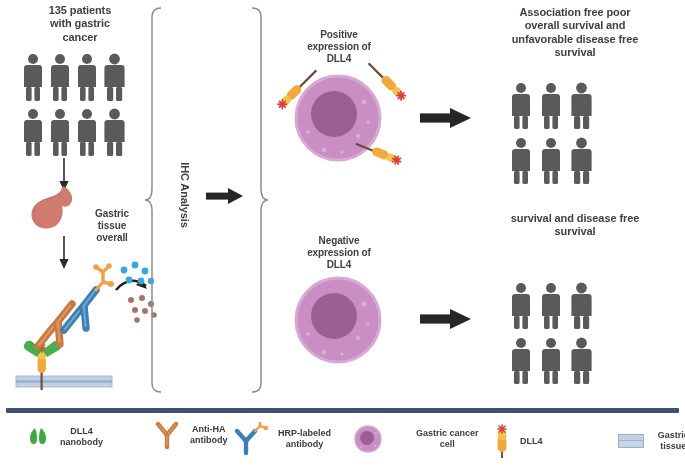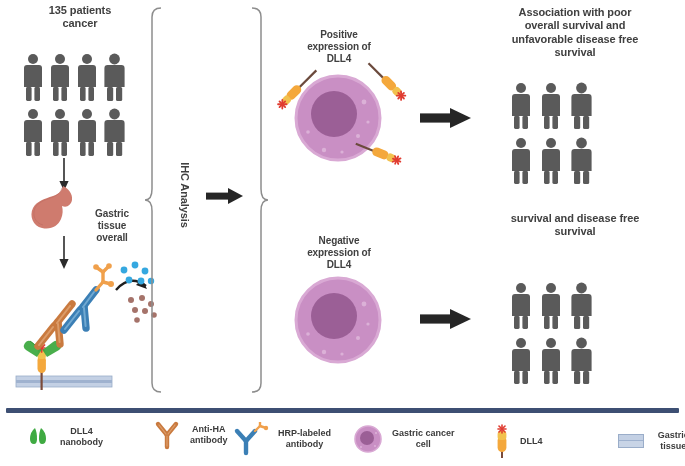--- a/index.html
+++ b/index.html
@@ -37,20 +37,21 @@
     border:1px solid #9aadc9;
   }
 </style>
 </head>
 <body>
 
 <div class="stage">
 
   <div class="abs txt t11" style="left:10px;top:4px;width:140px;">
     <div>135 patients</div>
+    <div>with gastric</div>
     <div>cancer</div>
   </div>
 
   <div class="abs" style="left:22px;top:53px;width:120px;height:105px;">
     <svg width="120" height="105" viewBox="0 0 120 105">
       <g fill="#5a5a5a">
         <g transform="translate(2,0)">
           <circle cx="9" cy="6" r="5"></circle>
             <path d="M3 12h12a3 3 0 0 1 3 3v19H0V15a3 3 0 0 1 3-3z"></path>
           <rect x="2" y="34" width="5.6" height="14" rx="1.4"></rect>
@@ -300,21 +301,21 @@
   </div>
 
   <div class="abs" style="left:420px;top:105px;">
     <svg width="52" height="26" viewBox="0 0 52 26">
       <rect x="0" y="8.4" width="32" height="9.2" fill="#262626"></rect>
       <polygon points="51,13 30,3 30,23" fill="#262626"></polygon>
     </svg>
   </div>
 
   <div class="abs txt t11" style="left:472px;top:6px;width:206px;">
-    <div>Association with poor</div>
+    <div>Association free poor</div>
     <div>overall survival and</div>
     <div>unfavorable disease free</div>
     <div>survival</div>
   </div>
 
   <div class="abs" style="left:510px;top:82px;">
     <svg width="110" height="104" viewBox="0 0 110 104">
       <g fill="#5a5a5a">
         <g transform="translate(2,0)">
             <circle cx="9" cy="6" r="5"></circle>
@@ -477,21 +478,21 @@
         <line x1="28" y1="4" x2="28" y2="-2"></line>
       </g>
       <circle cx="34" cy="6" r="2.2" fill="#f0a04b"></circle>
     </svg>
     <div class="legendlabel">
       <div>HRP-labeled</div>
       <div>antibody</div>
     </div>
   </div>
 
-  <div class="legendrow" style="left:352px;top:424px;">
+  <div class="legendrow" style="left:352px;top:424px;gap:24px;">
     <svg width="32" height="30" viewBox="0 0 32 30" style="margin-right:8px;">
       <circle cx="16" cy="15" r="13" fill="#c98fc4" stroke="#d9a9d4" stroke-width="1.6"></circle>
       <circle cx="15" cy="14" r="7" fill="#9b5f96"></circle>
       <g fill="#deb5da">
           <circle cx="24" cy="9" r="1"></circle>
           <circle cx="23" cy="22" r="0.9"></circle>
           <circle cx="9" cy="23" r="0.9"></circle>
         </g>
     </svg>
     <div class="legendlabel">

